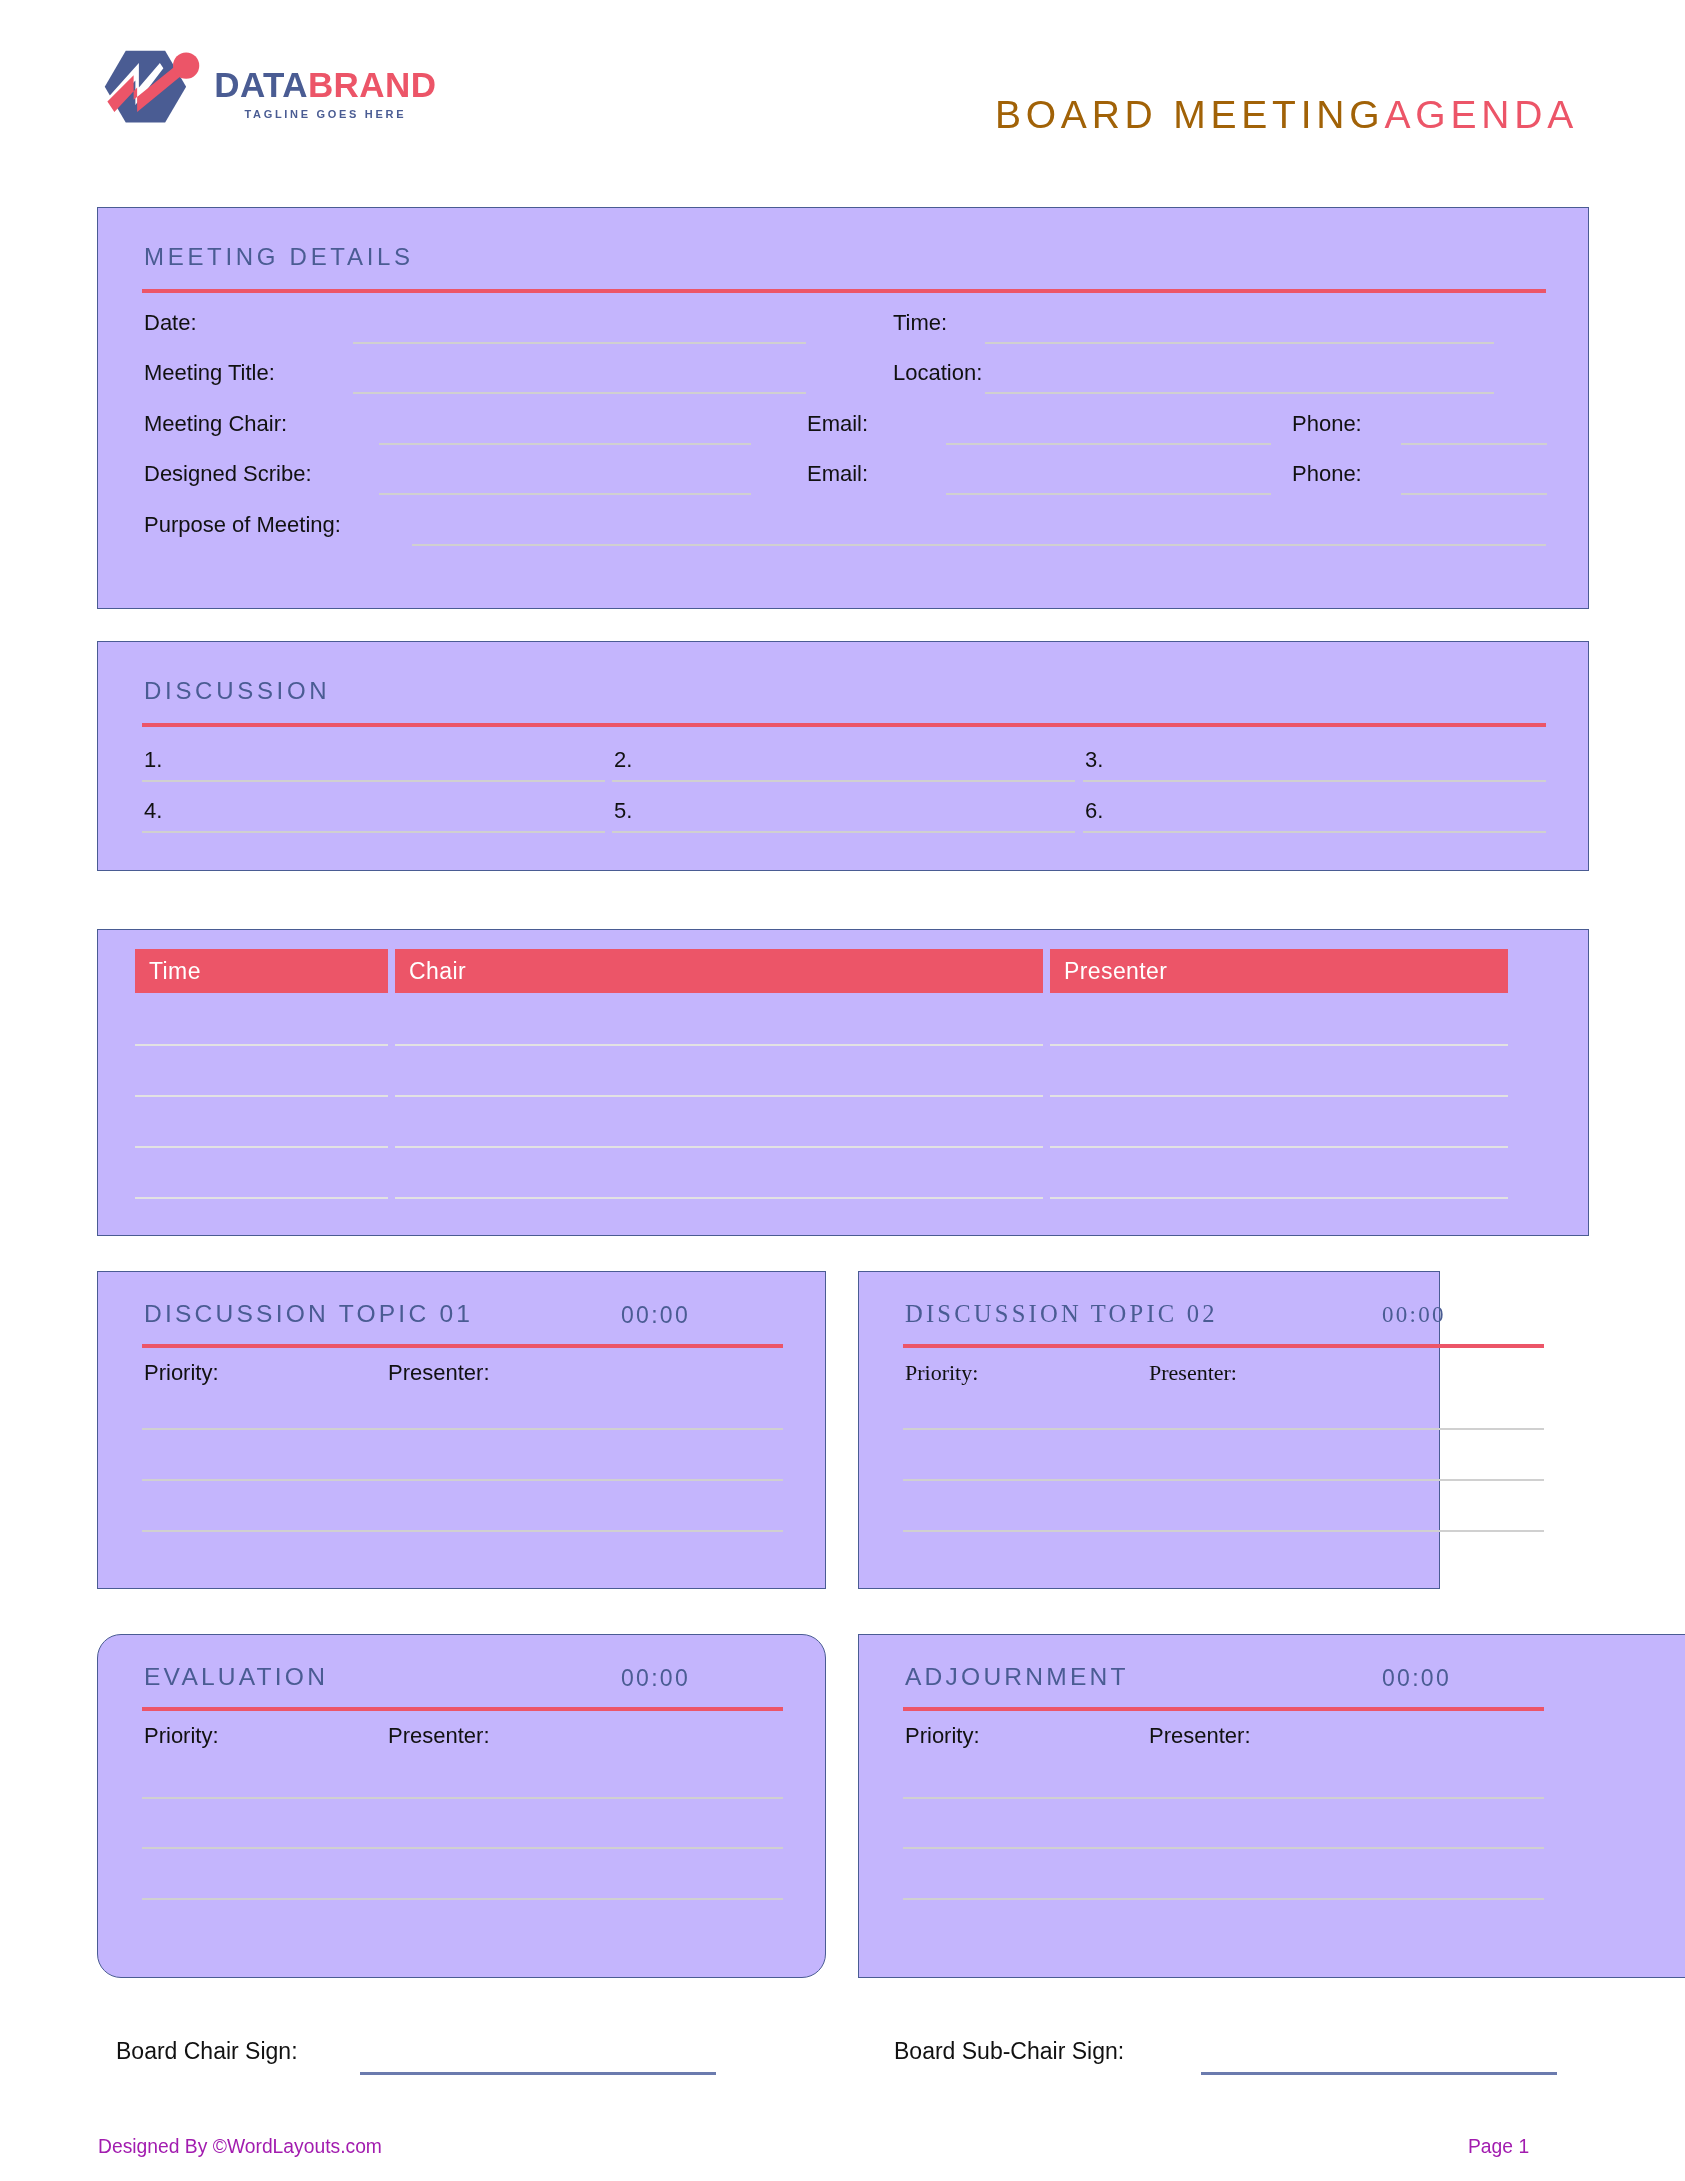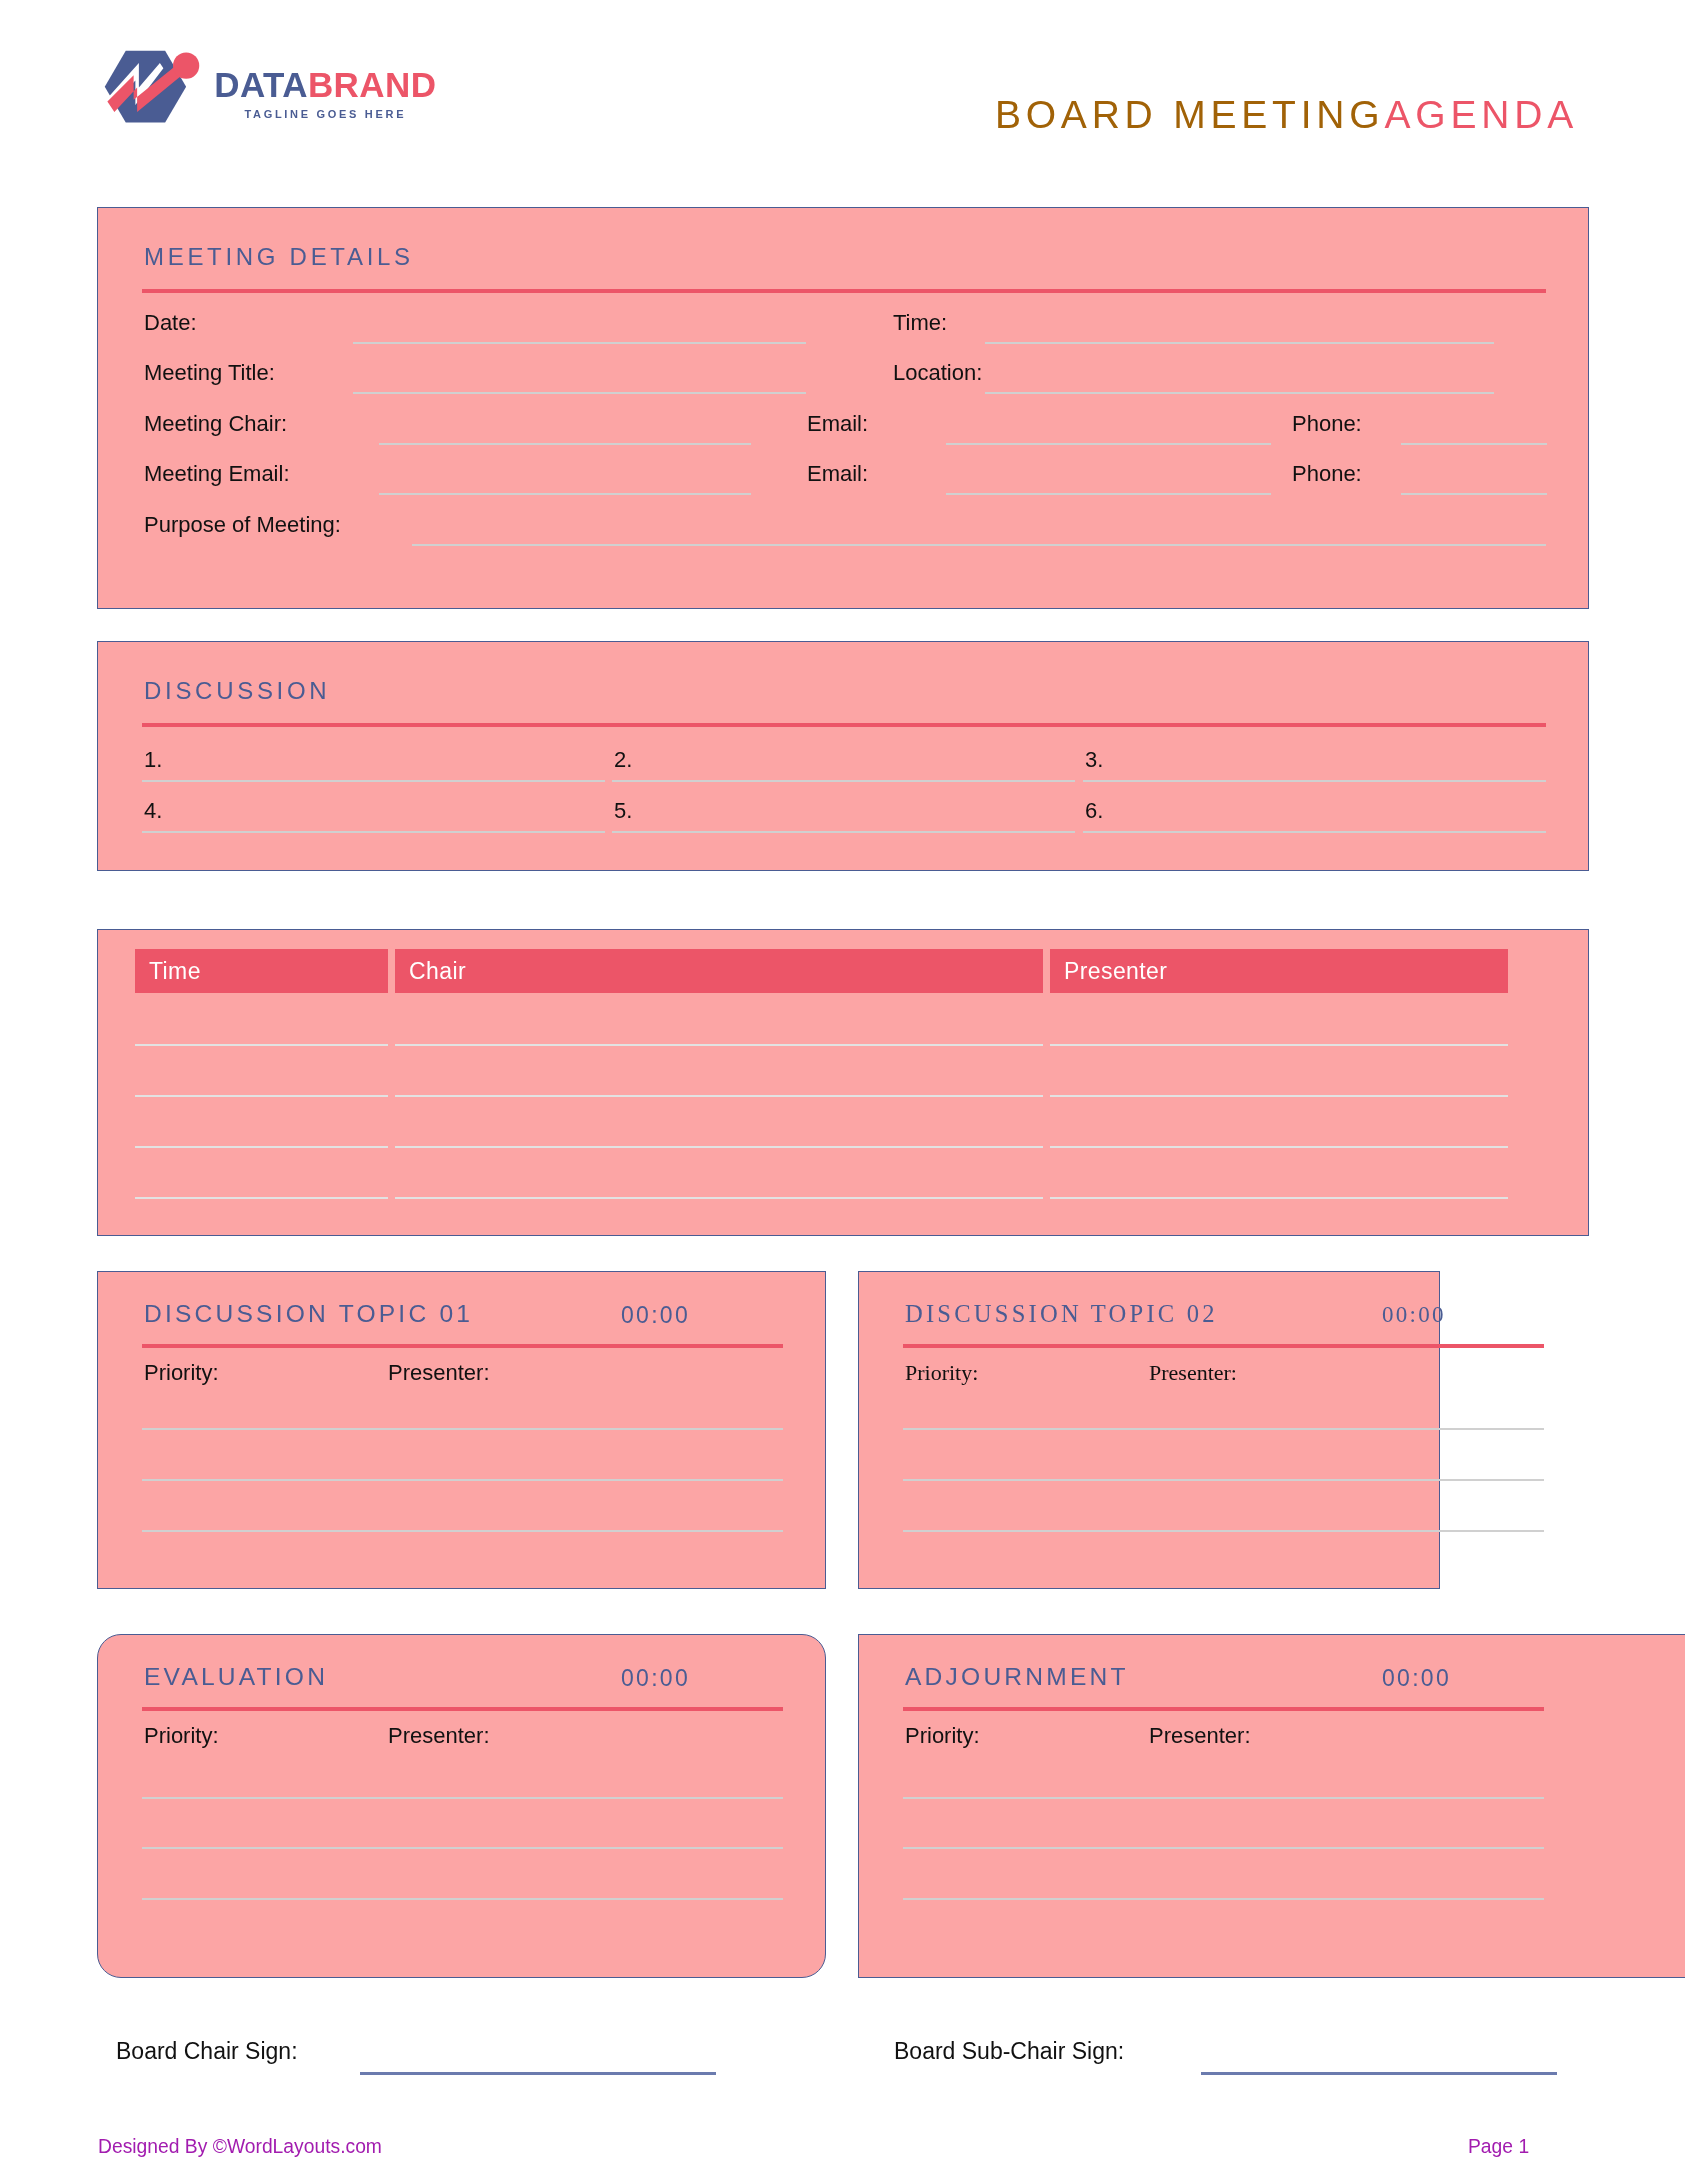--- a/index.html
+++ b/index.html
@@ -80,21 +80,21 @@
     white-space: nowrap;
     line-height: 1;
   }
   .doc-title .dt-navy { color: #a16207; }
   .doc-title .dt-red  { color: #EC5568; }
 
   
   .panel {
     position: absolute;
     border: 1.8px solid #4A5C93;
-    background: #fca5a5;
+    background: #c4b5fd;
   }
 
   .panel-title {
     position: absolute;
     color: #4A5C93;
     font-size: 24px;
     letter-spacing: 3.7px;
     font-weight: 400;
     white-space: nowrap;
   }
@@ -234,21 +234,21 @@
     <div class="f-line" style="left:281px; top:235px; width:372px;"></div>
 
     <div class="f-label" style="left:709px; top:203px;">Email:</div>
     <div class="f-label" style="left:850px; top:203px; width:290px;"></div>
     <div class="f-line" style="left:848px; top:235px; width:325px;"></div>
 
     <div class="f-label" style="left:1194px; top:203px;">Phone:</div>
     <div class="f-label" style="left:1304px; top:203px; width:140px;"></div>
     <div class="f-line" style="left:1303px; top:235px; width:146px;"></div>
 
-    <div class="f-label" style="left:46px; top:253px;">Meeting Email:</div>
+    <div class="f-label" style="left:46px; top:253px;">Designed Scribe:</div>
     <div class="f-label" style="left:283px; top:253px; width:351px;"></div>
     <div class="f-line" style="left:281px; top:285px; width:372px;"></div>
 
     <div class="f-label" style="left:709px; top:253px;">Email:</div>
     <div class="f-label" style="left:850px; top:253px; width:290px;"></div>
     <div class="f-line" style="left:848px; top:285px; width:325px;"></div>
 
     <div class="f-label" style="left:1194px; top:253px;">Phone:</div>
     <div class="f-label" style="left:1304px; top:253px; width:140px;"></div>
     <div class="f-line" style="left:1303px; top:285px; width:146px;"></div>

